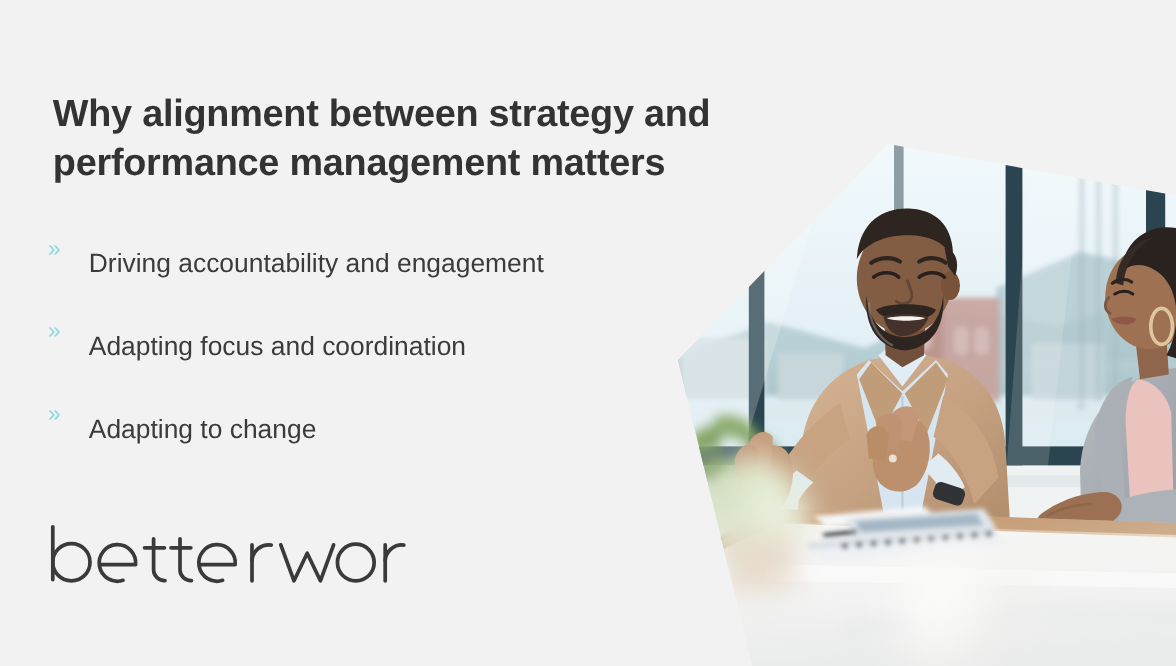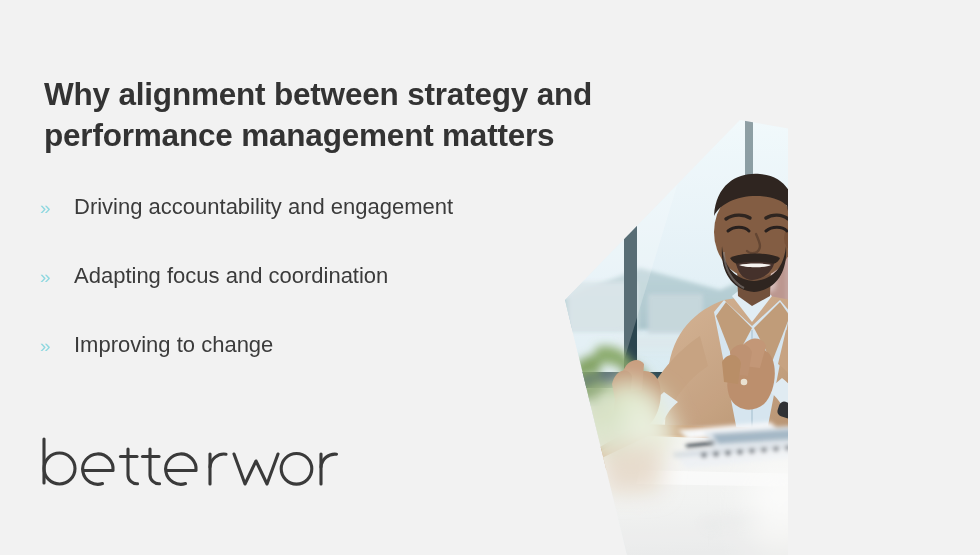--- a/index.html
+++ b/index.html
@@ -9,21 +9,21 @@
   }
   body {
     width: 980px;
     height: 555px;
     overflow: hidden;
     font-family: "Liberation Sans", sans-serif;
     background: #f2f2f2;
   }
   #slide {
     position: relative;
-    width: 788px;
+    width: 980px;
     height: 555px;
     background: #f2f2f2;
     overflow: hidden;
   }
 
   
   #text-column {
     position: absolute;
     left: 0;
     top: 0;
@@ -71,20 +71,21 @@
     left: 0;
     top: 1px;
     font-size: 19px;
     line-height: 30px;
     font-weight: normal;
     color: #8fd8e0;
   }
   .bullet-text {
     display: inline-block;
     vertical-align: top;
+    margin-top: 13px;
   }
 
   
   #logo {
     position: absolute;
     left: 40px;
     top: 437px;
     width: 300px;
     height: 56px;
   }
@@ -387,21 +388,21 @@
       <li class="bullet-item">
         <span class="bullet-marker">»</span>
         <span class="bullet-text">Driving accountability and engagement</span>
       </li>
       <li class="bullet-item">
         <span class="bullet-marker">»</span>
         <span class="bullet-text">Adapting focus and coordination</span>
       </li>
       <li class="bullet-item">
         <span class="bullet-marker">»</span>
-        <span class="bullet-text">Improving to change</span>
+        <span class="bullet-text">Adapting to change</span>
       </li>
     </ul>
 
     <div id="logo">
       <svg width="300" height="56" viewBox="0 0 300 56" xmlns="http://www.w3.org/2000/svg">
         <g fill="none" stroke="#3a3a3a" stroke-width="3.1" stroke-linecap="round" stroke-linejoin="round">
 
           <path d="M4 2 L4 46"></path>
           <circle cx="19.5" cy="31.5" r="15.5"></circle>
 

